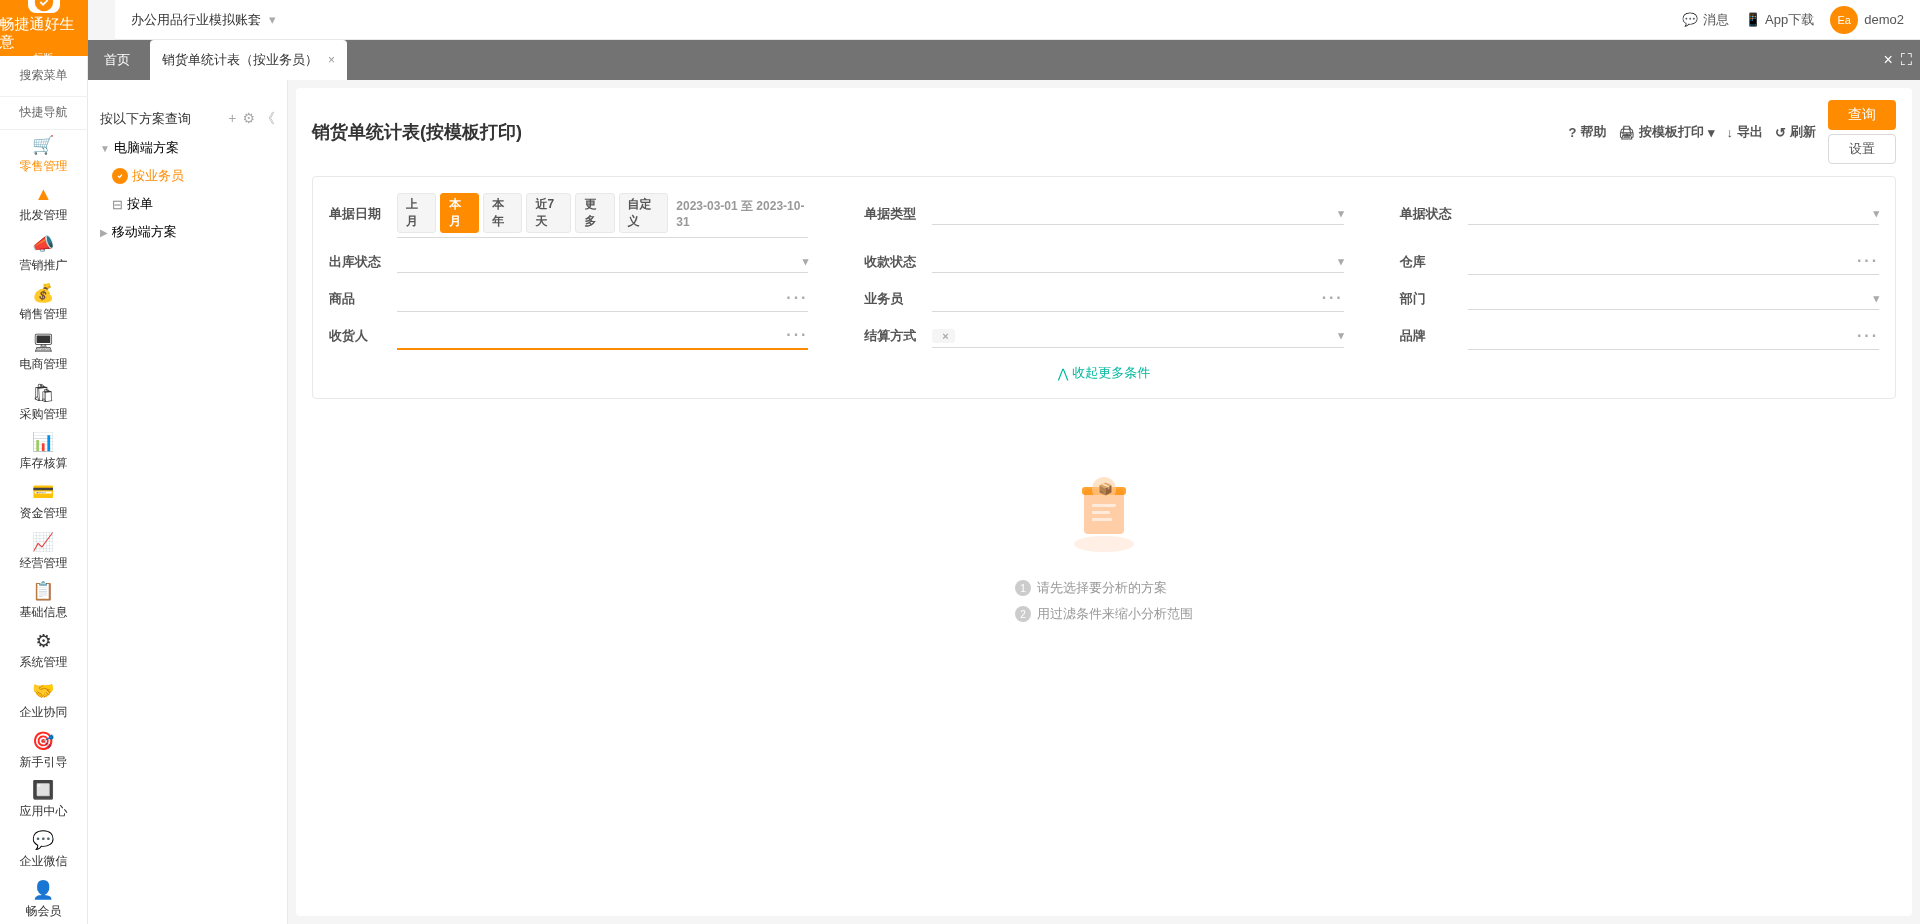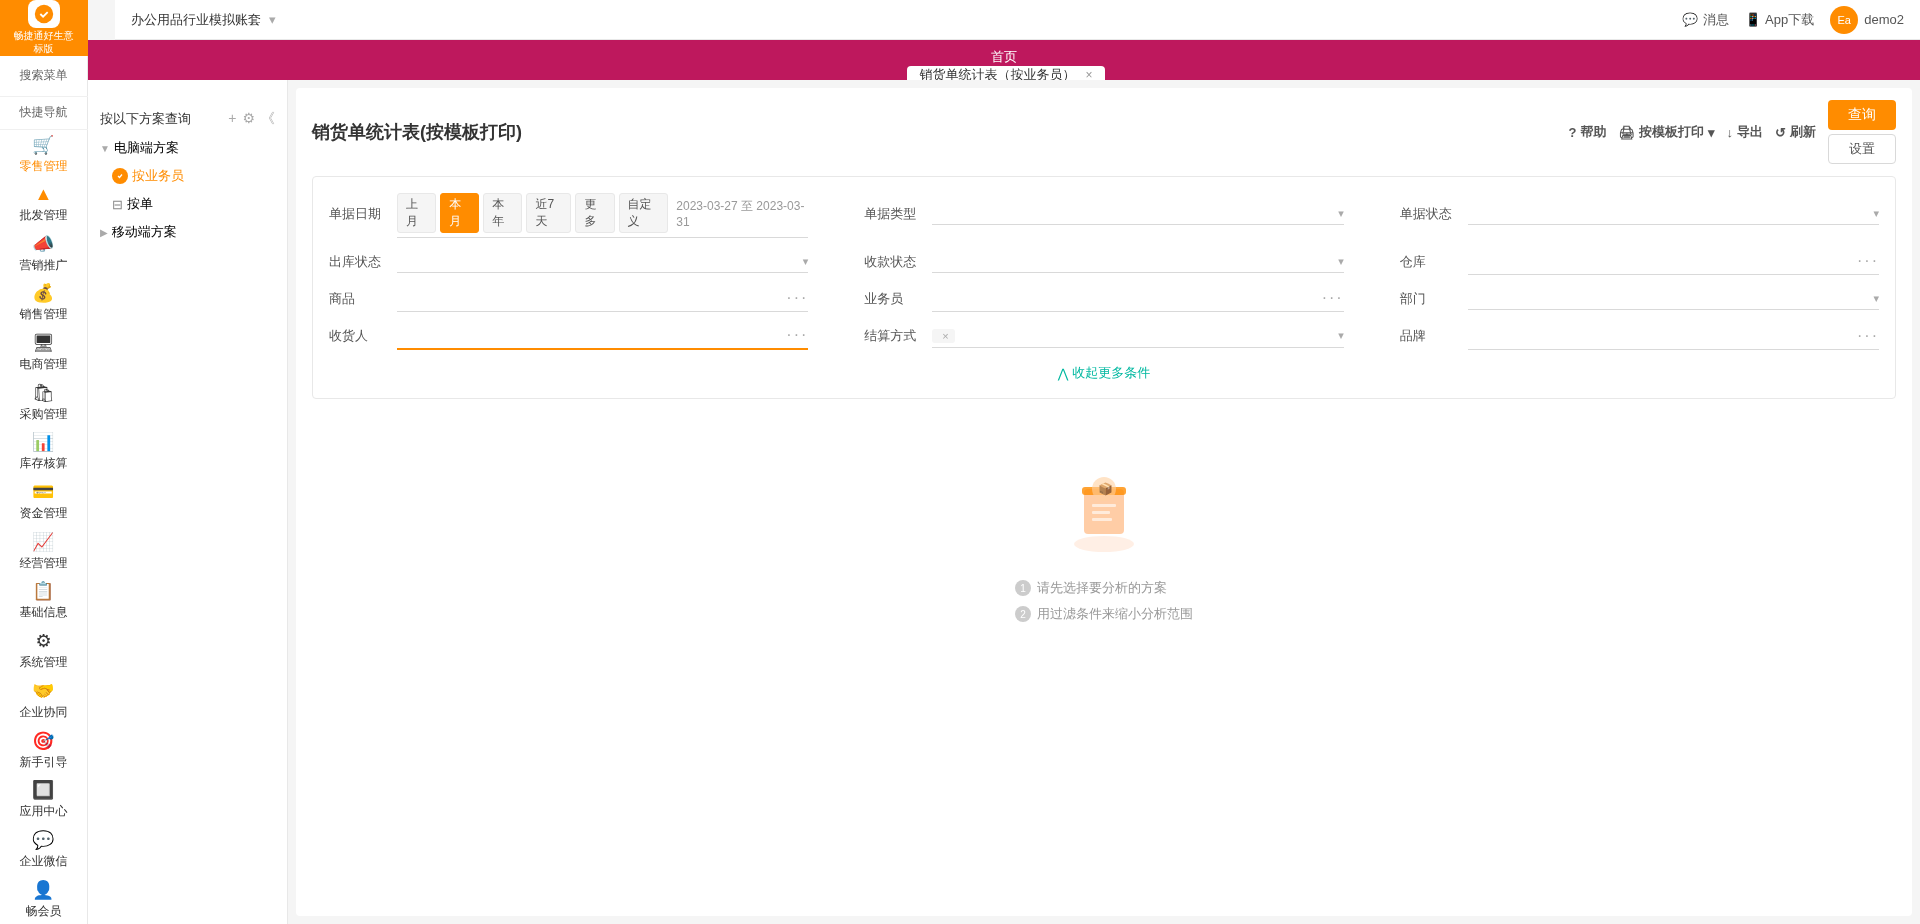--- a/index.html
+++ b/index.html
@@ -20,21 +20,21 @@
     .main-area { flex: 1; display: flex; flex-direction: column; overflow: hidden; }
 
     
     .top-header { height: 40px; background: #fff; border-bottom: 1px solid #e8e8e8; display: flex; align-items: center; justify-content: space-between; padding: 0 16px; flex-shrink: 0; margin-left: 27px; }
     .top-header-left { display: flex; align-items: center; gap: 8px; color: #333; font-size: 13px; }
     .top-header-right { display: flex; align-items: center; gap: 16px; font-size: 13px; color: #555; }
     .top-header-right .header-btn { display: flex; align-items: center; gap: 4px; cursor: pointer; }
     .user-avatar { width: 28px; height: 28px; border-radius: 50%; background: #ff8c00; display: flex; align-items: center; justify-content: center; color: #fff; font-size: 11px; }
 
     
-    .tab-bar { height: 40px; background: #be185d; display: flex; align-items: center; padding: 8px 0; flex-shrink: 0; flex-direction: column; }
+    .tab-bar { height: 40px; background: #737373; display: flex; align-items: center; padding: 8px 0; flex-shrink: 0; }
     .tab-home { padding: 0 16px; color: #fff; font-size: 13px; cursor: pointer; height: 40px; display: flex; align-items: center; }
     .tab-item { height: 40px; background: #fff; display: flex; align-items: center; padding: 0 12px; gap: 6px; font-size: 13px; color: #333; cursor: pointer; border-radius: 4px 4px 0 0; margin-left: 4px; }
     .tab-item .tab-close { color: #999; font-size: 12px; cursor: pointer; margin-left: 4px; }
     .tab-bar-right { margin-left: auto; display: flex; align-items: center; padding-right: 8px; gap: 8px; }
     .tab-bar-right .icon-btn { color: #fff; cursor: pointer; font-size: 16px; }
 
     
     .content-area { flex: 1; display: flex; overflow: hidden; background: #f5f5f5; }
 
     
@@ -52,21 +52,21 @@
     
     .right-panel { flex: 1; padding: 12px 16px; overflow-y: auto; background: #fff; margin: 8px; border-radius: 4px; }
     .page-title { font-size: 18px; font-weight: bold; color: #333; margin-bottom: 12px; display: flex; align-items: center; justify-content: space-between; }
     .page-title-actions { display: flex; align-items: center; gap: 12px; font-size: 13px; }
     .page-title-actions .action-btn { display: flex; align-items: center; gap: 4px; color: #555; cursor: pointer; }
     .query-btn { background: #ff8c00; color: #fff; border: none; padding: 6px 20px; border-radius: 4px; cursor: pointer; font-size: 14px; }
     .set-btn { background: #fff; color: #555; border: 1px solid #d9d9d9; padding: 5px 16px; border-radius: 4px; cursor: pointer; font-size: 13px; margin-top: 4px; }
 
     
     .filter-area { border: 1px solid #e8e8e8; border-radius: 4px; padding: 12px 16px; background: #fff; }
-    .filter-row { display: flex; align-items: center; margin-bottom: 10px; gap: 16px; }
+    .filter-row { display: flex; align-items: center; margin-bottom: 10px; gap: 16px; font-weight: bold; }
     .filter-item { display: flex; align-items: center; flex: 1; min-width: 0; gap: 8px; }
     .filter-label { color: #555; font-size: 13px; white-space: nowrap; min-width: 60px; }
     .filter-value { flex: 1; border-bottom: 1px solid #d9d9d9; padding: 4px 0; font-size: 13px; color: #333; display: flex; align-items: center; position: relative; }
     .filter-value.active-border { border-bottom: 2px solid #ff8c00; }
     .filter-value .dropdown-arrow { margin-left: auto; color: #aaa; font-size: 11px; cursor: pointer; }
     .filter-value .more-dots { margin-left: auto; color: #aaa; font-size: 16px; cursor: pointer; letter-spacing: 2px; }
     .filter-separator { width: 24px; flex-shrink: 0; }
 
     
     .date-btns { display: flex; gap: 4px; align-items: center; }
@@ -93,21 +93,21 @@
 <body>
 
 <div class="sidebar">
   <div class="sidebar-logo">
     <div class="logo-icon">
       <svg viewBox="0 0 24 24" fill="#ff8c00">
           <circle cx="12" cy="12" r="10"></circle>
           <path d="M8 12l3 3 5-5" stroke="#fff" stroke-width="2" fill="none"></path>
         </svg>
     </div>
-    <span style="font-size:10px;color:#fff;text-align:left;line-height:1.2;">畅捷通好生意</span>
+    <span style="font-size:15px;color:#fff;text-align:left;line-height:1.2;">畅捷通好生意</span>
     <span style="font-size:10px;color:#fff;">标版</span>
   </div>
 
   <div class="sidebar-search">
     <span style="font-size:12px;color:#666;">搜索菜单</span>
   </div>
   <div class="sidebar-nav-label">
     <span>快捷导航</span>
   </div>
 
@@ -286,21 +286,21 @@
             <span class="filter-label">单据日期</span>
             <div class="filter-value">
               <div class="date-btns">
                 <span class="date-btn">上月</span>
                 <span class="date-btn active">本月</span>
                 <span class="date-btn">本年</span>
                 <span class="date-btn">近7天</span>
                 <span class="date-btn">更多</span>
                 <span class="date-btn">自定义</span>
               </div>
-              <span class="date-range">2023-03-27 至 2023-03-31</span>
+              <span class="date-range">2023-03-01 至 2023-10-31</span>
             </div>
           </div>
           <div class="filter-separator"></div>
           <div class="filter-item">
             <span class="filter-label">单据类型</span>
             <div class="filter-value">
               <span></span>
               <span class="dropdown-arrow">▾</span>
             </div>
           </div>

